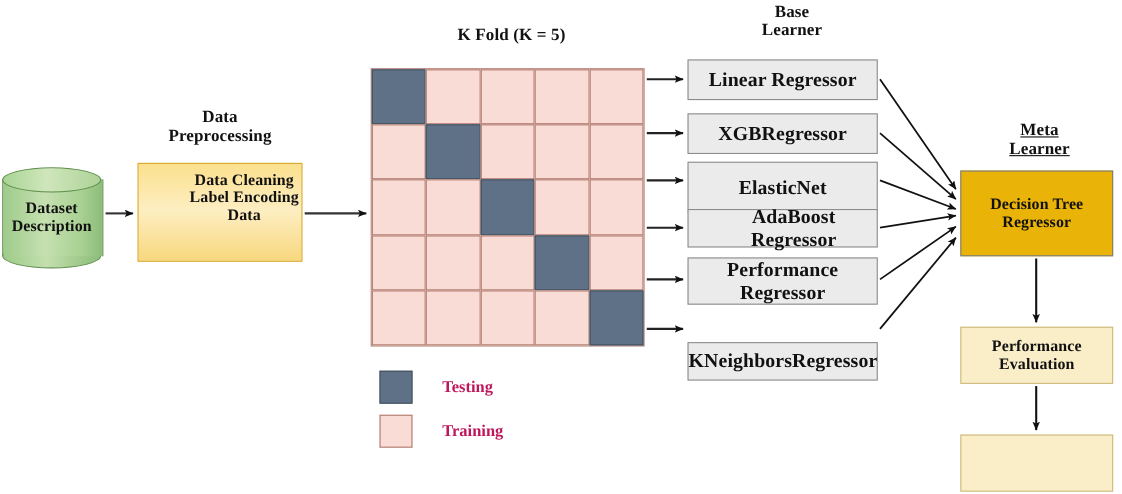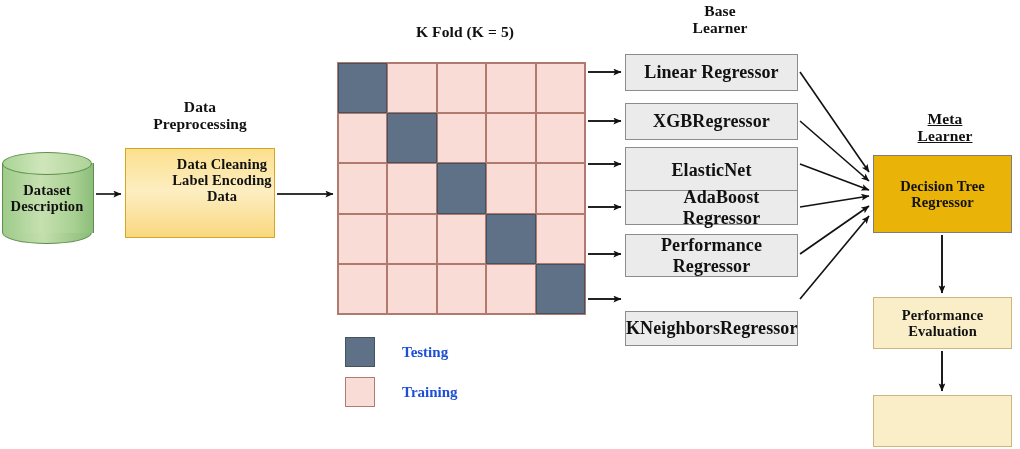--- a/index.html
+++ b/index.html
@@ -58,21 +58,21 @@
   .cell{border:.8px solid #b07a6e;box-sizing:border-box;}
   .cell.train{background:#fadcd6;}
   .cell.test{background:#5f7186;border-color:#44525f;}
 
   
   #legend{left:345px;top:332px;}
   .leg-row{display:flex;align-items:center;height:40px;}
   .leg-sw{width:30px;height:30px;box-sizing:border-box;}
   .leg-sw.test{background:#5f7186;border:1px solid #44525f;}
   .leg-sw.train{background:#fadcd6;border:1.2px solid #b07a6e;}
-  .leg-tx{margin-left:27px;font-size:15px;font-weight:bold;color:#1d4ed8;}
+  .leg-tx{margin-left:27px;font-size:15px;font-weight:bold;color:#be185d;}
 
   
   #base-title{left:655px;top:2px;width:130px;font-size:15.5px;}
   .learner{
     left:625px;width:173px;
     background:#ebebeb;border:1.6px solid #8c8c8c;box-sizing:border-box;
     display:flex;align-items:center;justify-content:center;
   }
   .learner .lbl{font-size:18px;width:100%;font-family:Liberation Serif, serif;}
 

